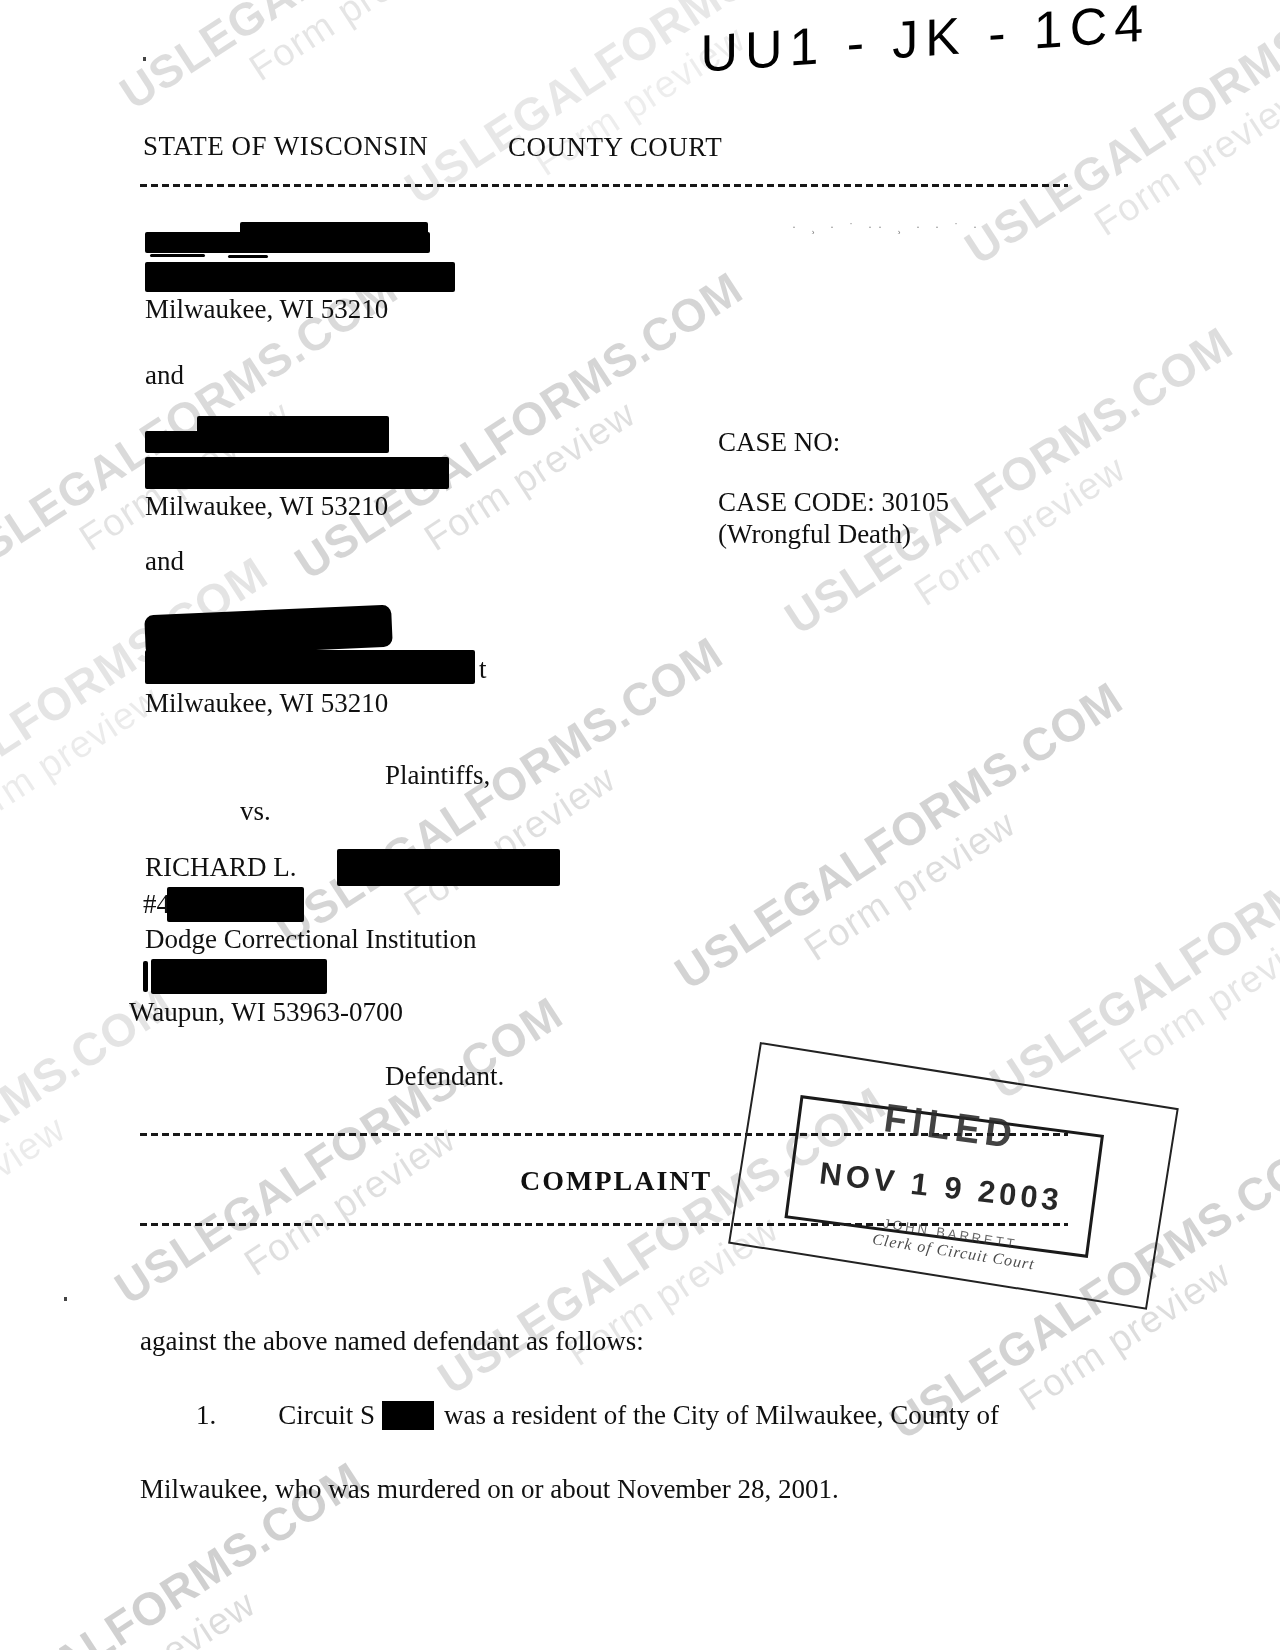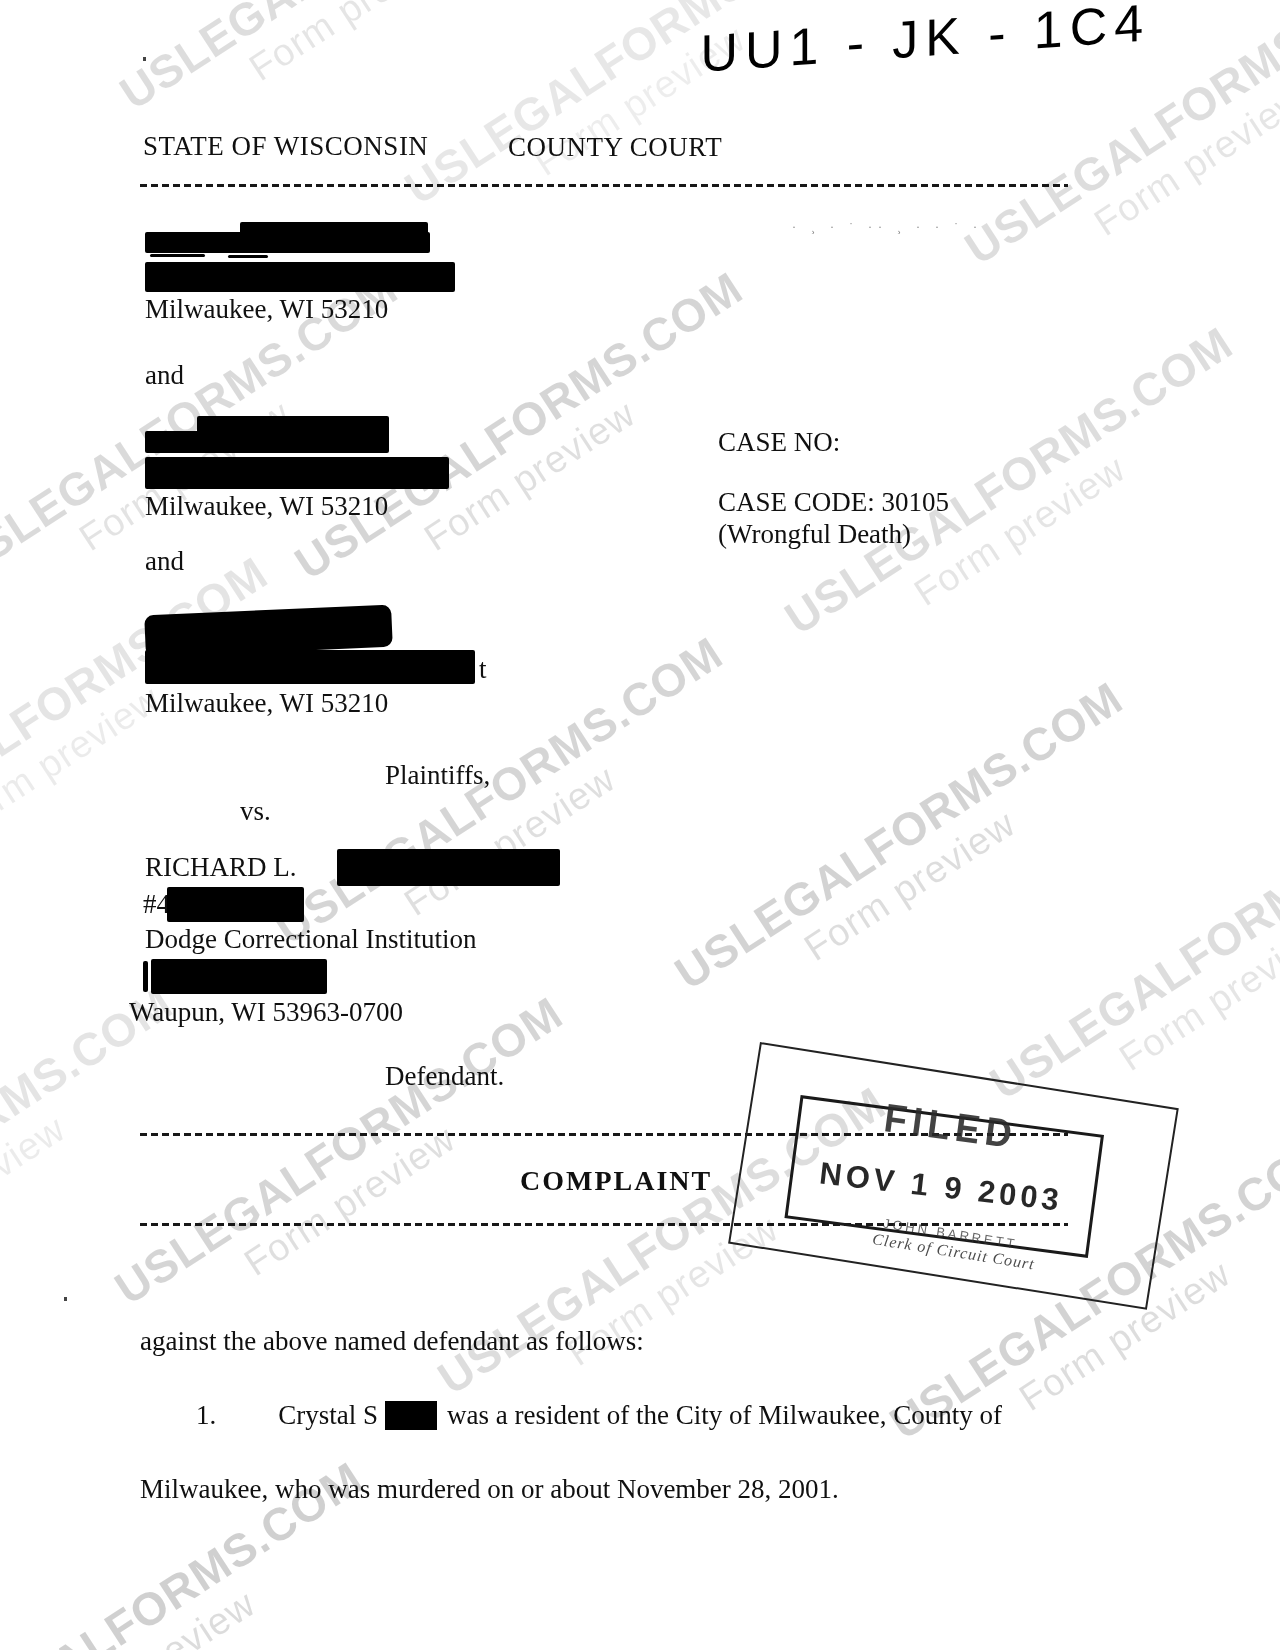--- a/index.html
+++ b/index.html
@@ -169,21 +169,21 @@
       <div class="stamp-date">NOV 1 9 2003</div>
     </div>
     <div class="stamp-clerk-name">JOHN BARRETT</div>
     <div class="stamp-clerk-title">Clerk of Circuit Court</div>
   </div>
 
   <div class="abs doc" style="left:140px; top:1326px;">against the above named defendant as follows:</div>
 
   <div class="abs doc line" style="left:196px; top:1400px;">
     <span>1.</span>
-    <span style="margin-left:62px;">Crystal S</span>
+    <span style="margin-left:62px;">Circuit S</span>
     <span class="redact-inline"></span>
     <span>was a resident of the City of Milwaukee, County of</span>
   </div>
 
   <div class="abs doc" style="left:140px; top:1474px;">Milwaukee, who was murdered on or about November 28, 2001.</div>
 
   <div id="bar-layer">
       <div class="redaction" style="left: 145px; top: 232px; width: 285px; height: 21px; border-radius: 2px;"></div>
       <div class="redaction" style="left: 240px; top: 222px; width: 188px; height: 30px; border-radius: 2px;"></div>
       <div class="redaction" style="left: 150px; top: 254px; width: 55px; height: 3px; border-radius: 2px;"></div>

